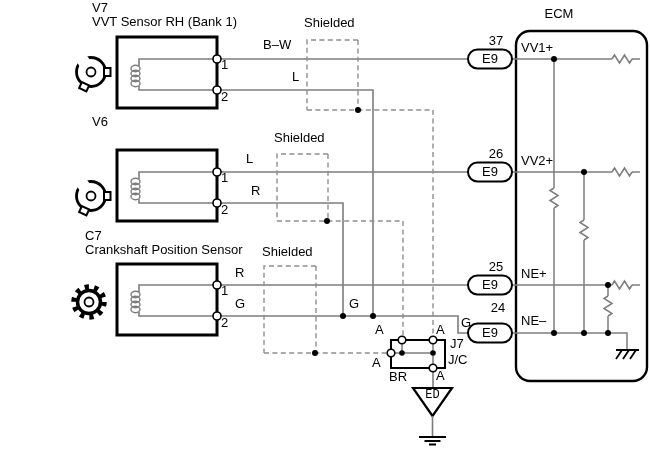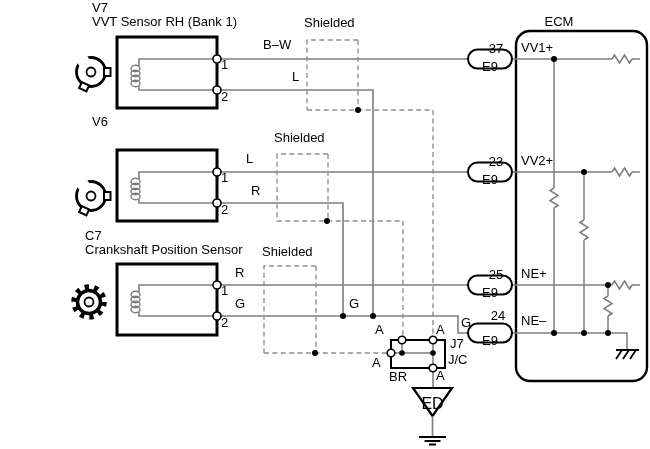--- a/index.html
+++ b/index.html
@@ -1,21 +1,21 @@
 <!DOCTYPE html>
 <html><head>
 <meta charset="utf-8">
 <style>
   html,body{margin:0;padding:0;background:#fff;}
   #stage{position:relative;width:650px;height:449px;background:#ffffff;overflow:hidden;
          font-family:"Liberation Sans",sans-serif;}
   svg{position:absolute;left:0;top:0;}
   .lbl{position:absolute;font:13px/14px "Liberation Sans",sans-serif;color:#000;white-space:nowrap;}
-  .ctr{text-align:center;margin-top:8px;}
-  .sm{font-size:16px;line-height:13px;}
+  .ctr{text-align:center;}
+  .sm{font-size:12px;line-height:13px;font-family:Liberation Mono, monospace;}
 </style>
 </head>
 <body>
 <div id="stage">
 
 <svg width="650" height="449" viewBox="0 0 650 449">
 
   <g stroke="#7d7d7d" stroke-width="1.6" fill="none">
     <path d="M217,59 H468"></path>
     <path d="M217,172 H468"></path>
@@ -185,21 +185,21 @@
 <div class="lbl" style="left:235px;top:297px">G</div>
 <div class="lbl" style="left:221px;top:284px">1</div>
 <div class="lbl" style="left:221px;top:316px">2</div>
 
 <div class="lbl" style="left:349px;top:297px">G</div>
 <div class="lbl" style="left:461px;top:316px">G</div>
 
 <div class="lbl ctr" style="left:529px;top:7px;width:60px">ECM</div>
 
 <div class="lbl ctr" style="left:484px;top:34px;width:24px">37</div>
-<div class="lbl ctr" style="left:484px;top:147px;width:24px">23</div>
+<div class="lbl ctr" style="left:484px;top:147px;width:24px">26</div>
 <div class="lbl ctr" style="left:484px;top:260px;width:24px">25</div>
 <div class="lbl ctr" style="left:486px;top:301px;width:24px">24</div>
 
 <div class="lbl ctr" style="left:468px;top:52px;width:44px">E9</div>
 <div class="lbl ctr" style="left:468px;top:165px;width:44px">E9</div>
 <div class="lbl ctr" style="left:468px;top:278px;width:44px">E9</div>
 <div class="lbl ctr" style="left:468px;top:326px;width:44px">E9</div>
 
 <div class="lbl" style="left:521px;top:41px">VV1+</div>
 <div class="lbl" style="left:521px;top:154px">VV2+</div>

